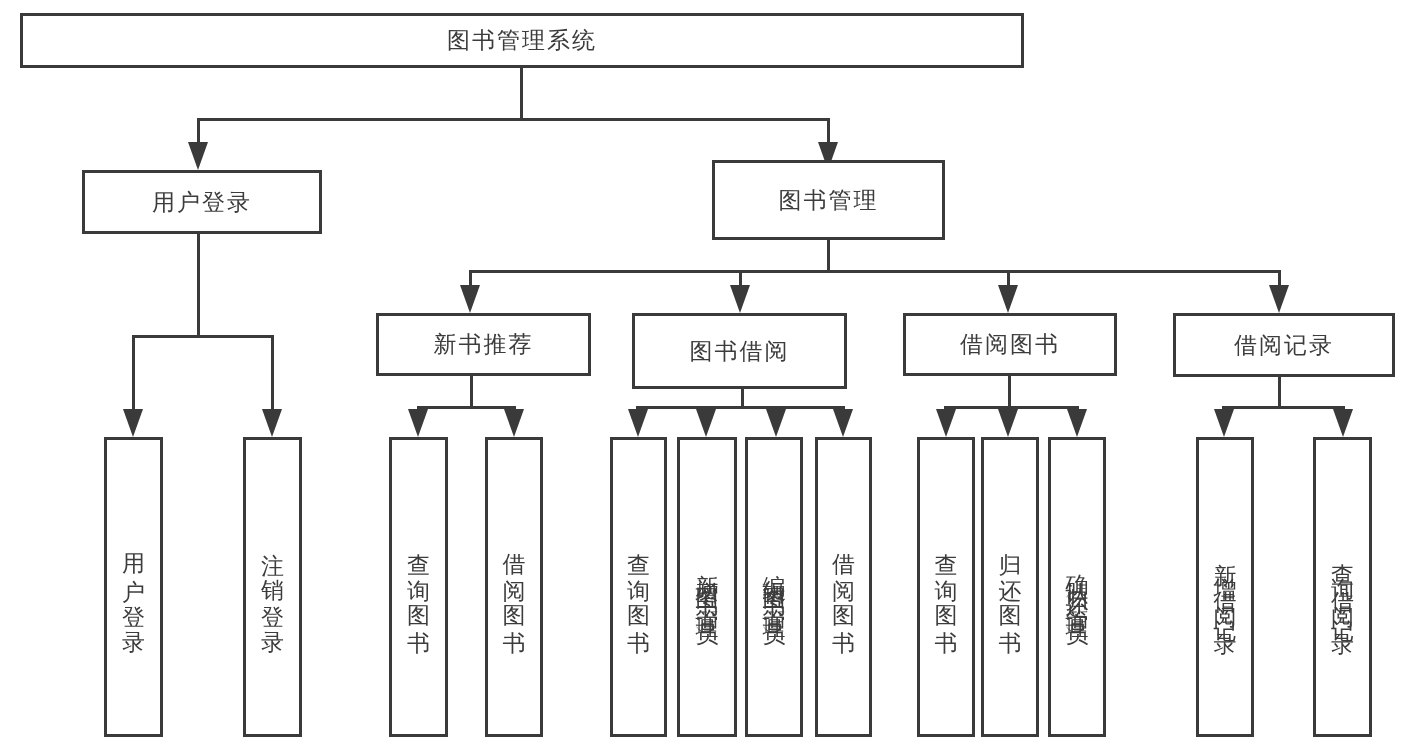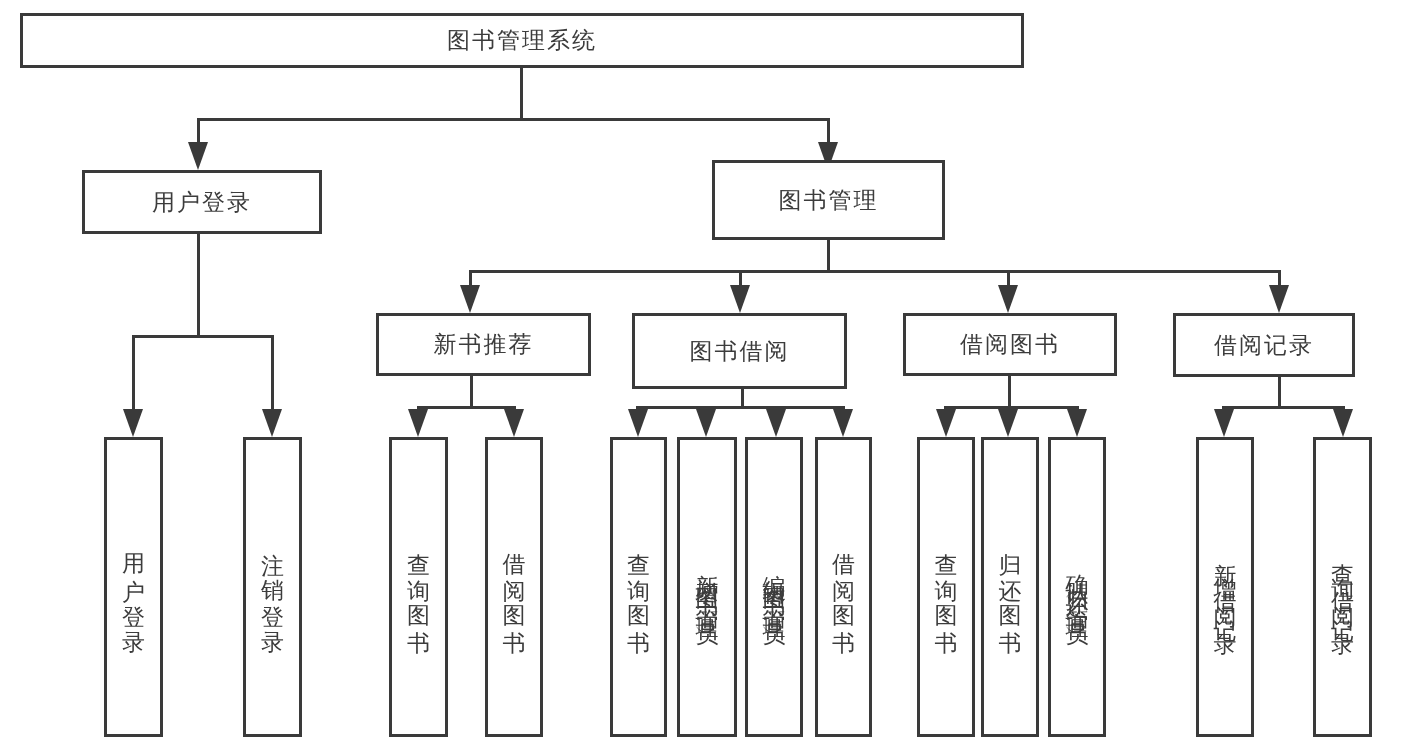--- a/index.html
+++ b/index.html
@@ -128,21 +128,21 @@
 
   <div class="node" style="left:376px;top:313px;width:215px;height:63px">
     <span>新书推荐</span>
   </div>
   <div class="node" style="left:632px;top:313px;width:215px;height:76px">
     <span>图书借阅</span>
   </div>
   <div class="node" style="left:903px;top:313px;width:214px;height:63px">
     <span>借阅图书</span>
   </div>
-  <div class="node" style="left:1173px;top:313px;width:182px;height:64px">
+  <div class="node" style="left:1173px;top:313px;width:222px;height:64px">
     <span>借阅记录</span>
   </div>
 
   <div class="node leaf" style="left:104px;width:59px">
     <span class="vtxt ls-wide">用户登录</span>
   </div>
   <div class="node leaf" style="left:243px;width:59px">
     <span class="vtxt ls-wide">注销登录</span>
   </div>
 

